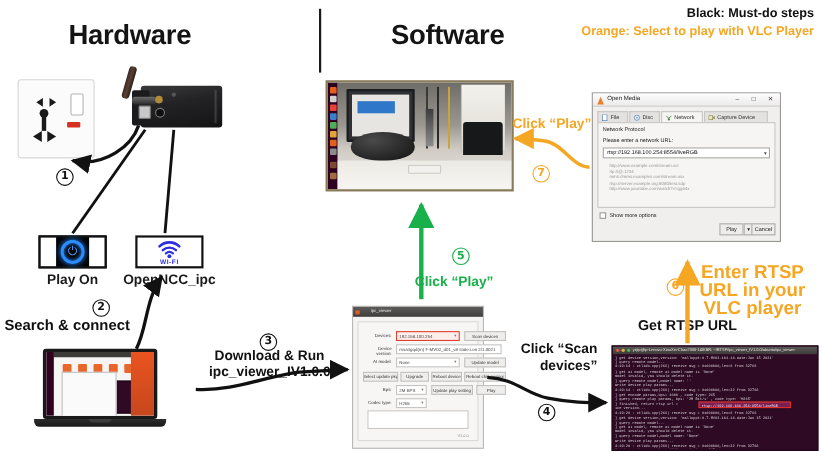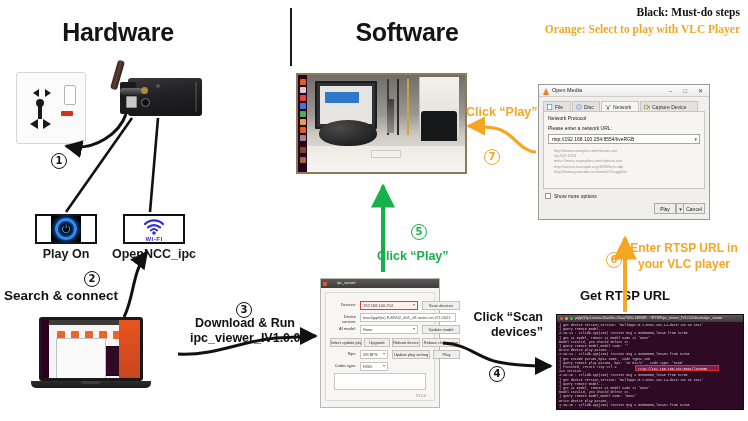--- a/index.html
+++ b/index.html
@@ -15,21 +15,21 @@
   
   #divider { left:290px; top:8px; width:2px; height:58px; background:#1a1a1a; }
   .section-title {
     font-size:25px; font-weight:bold; letter-spacing:-0.3px;
     color:#141414; text-align:center; white-space:nowrap;
   }
   #hardware-title { left:0; top:18px; width:236px; }
   #software-title { left:292px; top:18px; width:230px; }
 
   
-  #legend { right:8px; top:4px; text-align:right; line-height:16.5px;font-family:Liberation Serif, serif; }
+  #legend { right:8px; top:4px; text-align:right; line-height:16.5px; }
   .legend-line { font-size:11.5px; font-weight:bold; white-space:nowrap; }
   #legend-black  { color:#111111; }
   #legend-green  { color:#18b04a; }
   #legend-orange { color:#f5a623; }
 
   
   #socket { left:16px; top:72px; width:70px; height:72px;
             background:#fbfbfb; border:1px solid #d6d6d6; border-radius:3px; }
   .sk-tri-l { left:16px; top:16px; width:0;height:0;
      border-top:4px solid transparent;border-bottom:4px solid transparent;border-right:6px solid #1a1a1a;}
@@ -102,21 +102,21 @@
   #step3-num   { left:236px; top:302px; color:#111; }
   #step3-label { left:190px; top:316px; color:#111; text-align:center; width:110px;
                  white-space:normal; }
   #step4-num   { left:489px; top:366px; color:#111; }
   #step4-label { left:448px; top:310px; color:#111; text-align:right; width:95px;
                  white-space:normal; }
   #step5-num   { left:411px; top:224px; color:#18b04a; }
   #step5-label { left:377px; top:249px; color:#18b04a; }
   #step6-num   { left:606px; top:252px; color:#f5a623; }
   #step6-label { left:625px; top:240px; color:#f5a623; text-align:center; width:118px;
-                 white-space:normal; line-height:16px; font-size:12px;}
+                 white-space:normal; line-height:16px; font-size:17px;}
   #step7-num   { left:484px; top:149px; color:#f5a623; }
   #step7-label { left:466px; top:105px; color:#f5a623; }
   #step1-num   { left:51px;  top:150px; color:#111; }
   #rtsp-label  { left:580px; top:288px; color:#111; font-size:13px; font-weight:bold; }
 
   
   #laptop { left:31px; top:317px; width:120px; height:82px; }
   #lap-screen { left:8px; top:0; width:104px; height:64px;
      background:#2b2b2b; border:3px solid #191919; border-radius:3px; }
   #lap-inner  { position:absolute; left:0; top:0; right:0; bottom:0; overflow:hidden;

